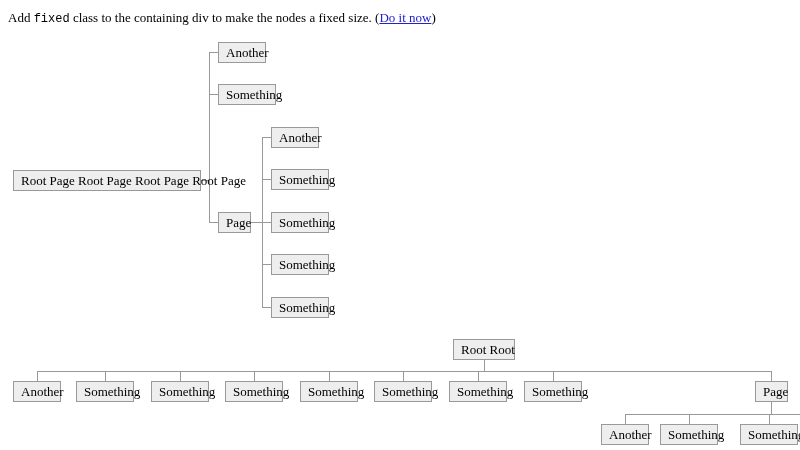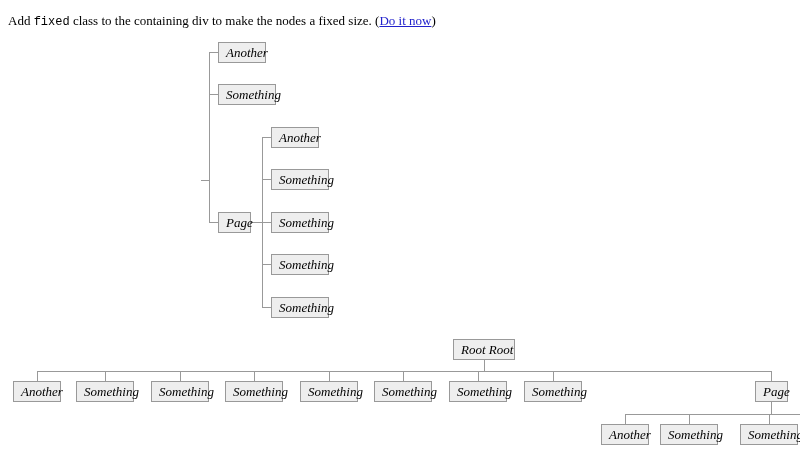--- a/index.html
+++ b/index.html
@@ -14,23 +14,23 @@
     overflow: hidden;
     font-family: "Liberation Serif", "DejaVu Serif", serif;
     font-size: 13px;
     color: #000000;
   }
 
   
   #header-note {
     position: absolute;
     left: 8px;
-    top: 14px;
+    top: 6px;
     font-size: 13px;
-    line-height: 14px;
+    line-height: 24px;
     white-space: nowrap;
   }
   #header-note .mono {
     font-family: "Liberation Mono", "DejaVu Sans Mono", monospace;
     font-size: 12px;
   }
   #header-note a {
     color: #2222cc;
     text-decoration: underline;
   }
@@ -41,21 +41,20 @@
     left: 0;
     top: 0;
     width: 800px;
     height: 450px;
     overflow: hidden;
     pointer-events: none;
   }
   .tree-canvas .node,
   .tree-canvas .conn {
     pointer-events: auto;
-    font-style: italic;
   }
 
   
   .node {
     position: absolute;
     box-sizing: border-box;
     background: #eeeeee;
     border: 1px solid #999999;
     height: 21px;
     line-height: 19px;
@@ -76,20 +75,21 @@
   .conn.h { height: 1px; }
   .conn.v { width: 1px; }
 </style>
 </head>
 <body>
 
 <div id="header-note"><span>Add </span><span class="mono">fixed</span><span> class to the containing div to make the nodes a fixed size. (</span><a href="#">Do it now</a><span>)</span></div>
 
 <div class="tree-canvas" id="horizontal-tree">
 
+  <div class="node" style="left:13px; top:170px; width:188px;">Root Page Root Page Root Page Root Page</div>
 
   <div class="conn h" style="left:201px; top:180px; width:8px;"></div>
 
   <div class="conn v" style="left:209px; top:52px; height:171px;"></div>
 
   <div class="conn h" style="left:209px; top:52px; width:9px;"></div>
   <div class="conn h" style="left:209px; top:94px; width:9px;"></div>
   <div class="conn h" style="left:209px; top:222px; width:9px;"></div>
 
   <div class="node" style="left:218px; top:42px; width:48px;">Another</div>

